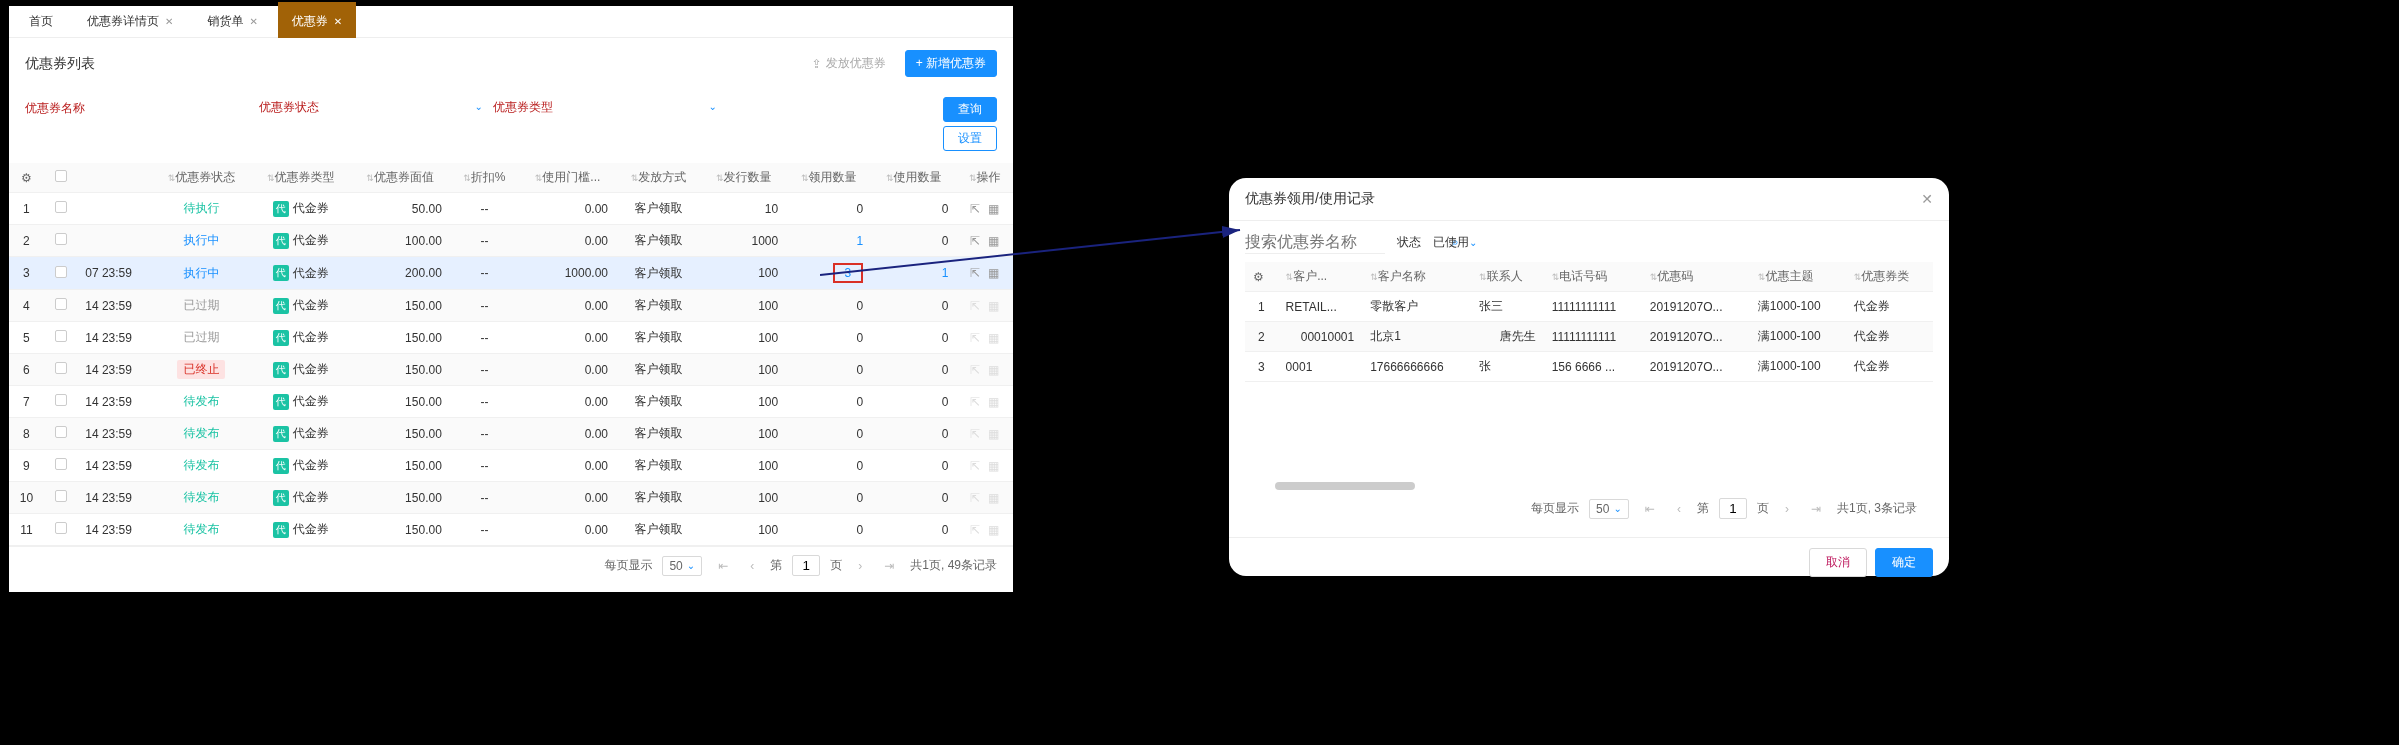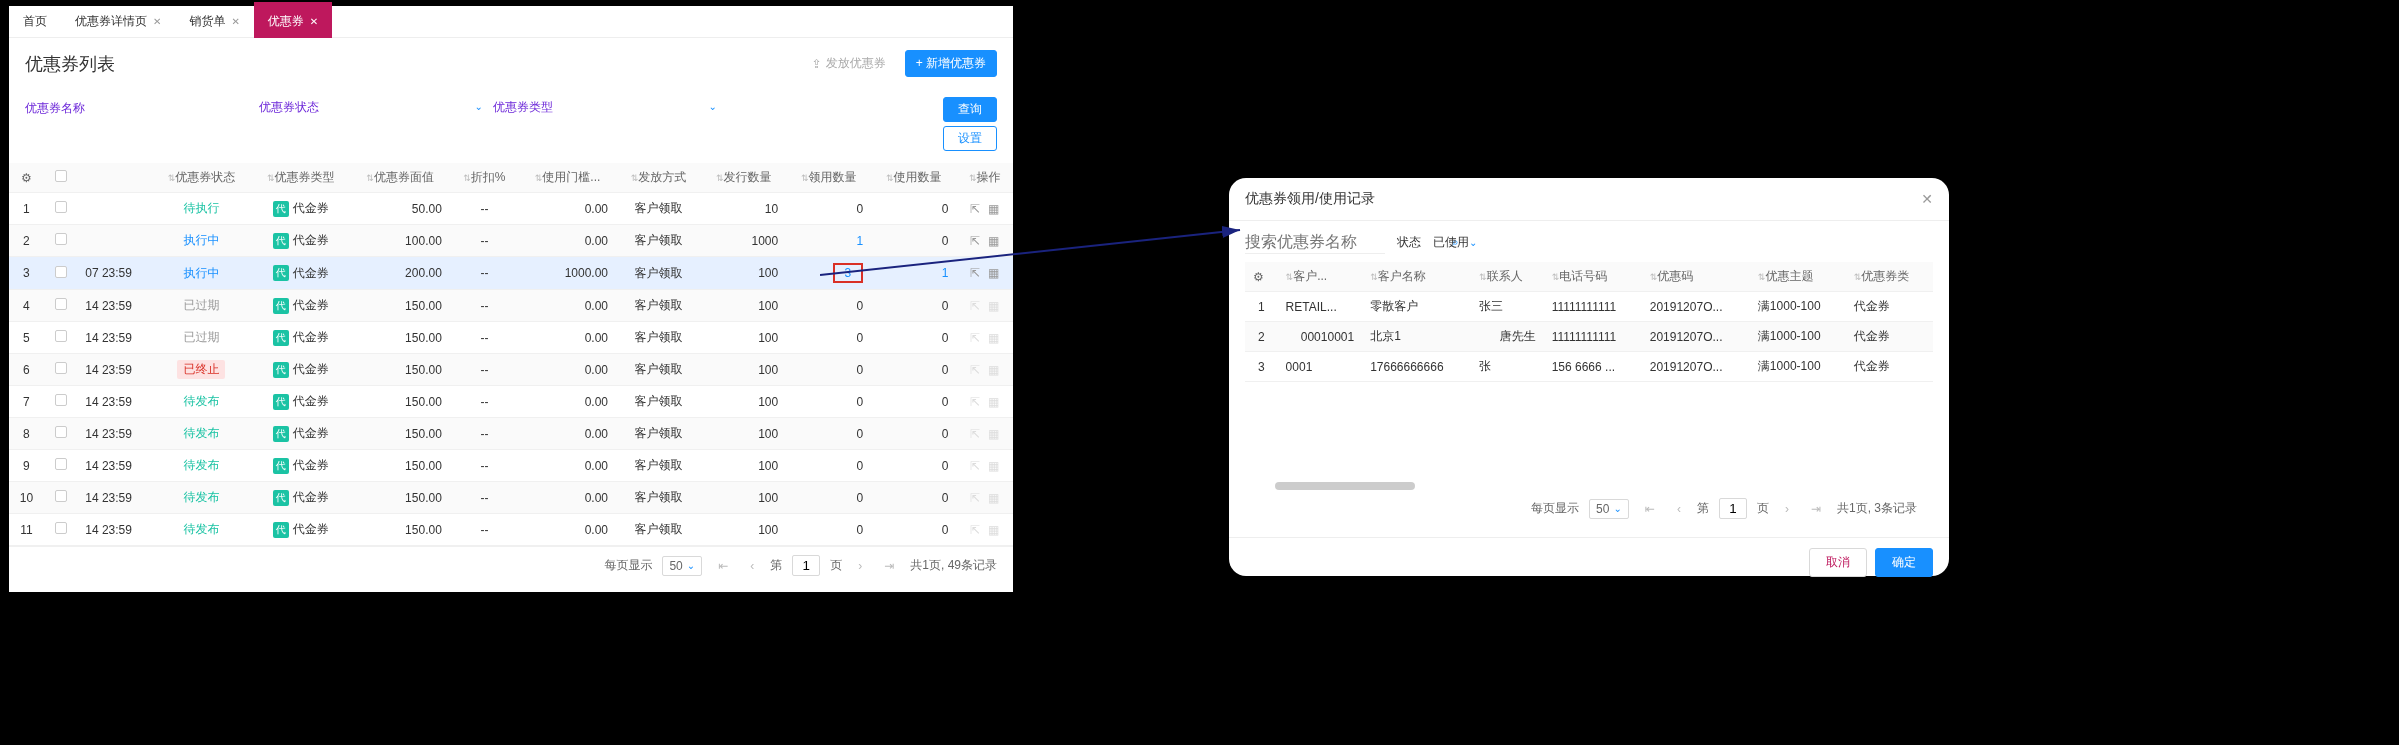--- a/index.html
+++ b/index.html
@@ -3,37 +3,37 @@
 <meta charset="utf-8">
 <style>
 * { box-sizing: border-box; margin: 0; padding: 0; }
 body { font-family: -apple-system, "Microsoft YaHei", sans-serif; font-size: 12px; color: #333; background: #000; position: relative; width: 2399px; height: 745px; }
 .panel { background: #fff; position: absolute; }
 .panel-left { left: 9px; top: 38px; width: 1004px; height: 554px; }
 .panel-right { left: 1229px; top: 178px; width: 720px; height: 398px; border-radius: 17px; }
 
 .tabs { position: absolute; left: 9px; top: 38px; width: 1004px; height: 0; }
 .tab-row { display: flex; background: #fff; border-bottom: 1px solid #eee; height: 32px; align-items: center; position: absolute; top: -32px; left: 0; width: 1004px; }
-.tab { padding: 0 14px; height: 40px; display: flex; align-items: center; gap: 6px; font-size: 12px; cursor: pointer; }
-.tab.active { background: #be185d; color: #fff; }
+.tab { padding: 0 14px; height: 40px; display: flex; align-items: center; gap: 6px; font-size: 12px; cursor: pointer; margin-left: 6px; }
+.tab.active { background: #a16207; color: #fff; }
 .tab .close { color: #999; font-size: 10px; }
 .tab.active .close { color: #fff; }
 
 .page-header { display: flex; justify-content: space-between; align-items: center; padding: 12px 16px; }
-.page-title { font-size: 18px; font-weight: 500; }
+.page-title { font-size: 14px; font-weight: 500; }
 .header-actions { display: flex; gap: 8px; align-items: center; }
 .btn { padding: 4px 10px; border-radius: 3px; font-size: 12px; cursor: pointer; border: 1px solid transparent; display: inline-flex; align-items: center; gap: 4px; }
 .btn-primary { background: #1890ff; color: #fff; border-color: #1890ff; }
 .btn-ghost { color: #aaa; }
 .btn-outline { background: #fff; color: #1890ff; border: 0.5px solid #1890ff; }
 .btn-default { background: #fff; border: 1px solid #d9d9d9; color: #be185d; }
 
 .filters { display: flex; padding: 8px 16px 12px; gap: 8px; align-items: flex-start; }
 .field { display: flex; align-items: center; gap: 6px; }
-.field label { color: #6d28d9; font-size: 12px; }
+.field label { color: #b91c1c; font-size: 12px; }
 .field input, .field .select { border: none; border-bottom: 1px solid transparent; padding: 4px 2px; font-size: 12px; width: 160px; outline: none; }
 .field .select { display: flex; justify-content: space-between; align-items: center; cursor: pointer; color: #999; }
 .chev { color: #1890ff; font-size: 10px; }
 .filter-actions { display: flex; flex-direction: column; gap: 4px; margin-left: auto; }
 .filter-actions .btn { width: 54px; justify-content: center; padding: 3px 0; }
 
 .table-wrap { overflow-x: auto; }
 table { border-collapse: collapse; width: 100%; font-size: 12px; }
 th, td { padding: 6px 8px; text-align: center; white-space: nowrap; border-bottom: 1px solid #f0f0f0; }
 th { background: #fafafa; color: #666; font-weight: 500; position: relative; }

